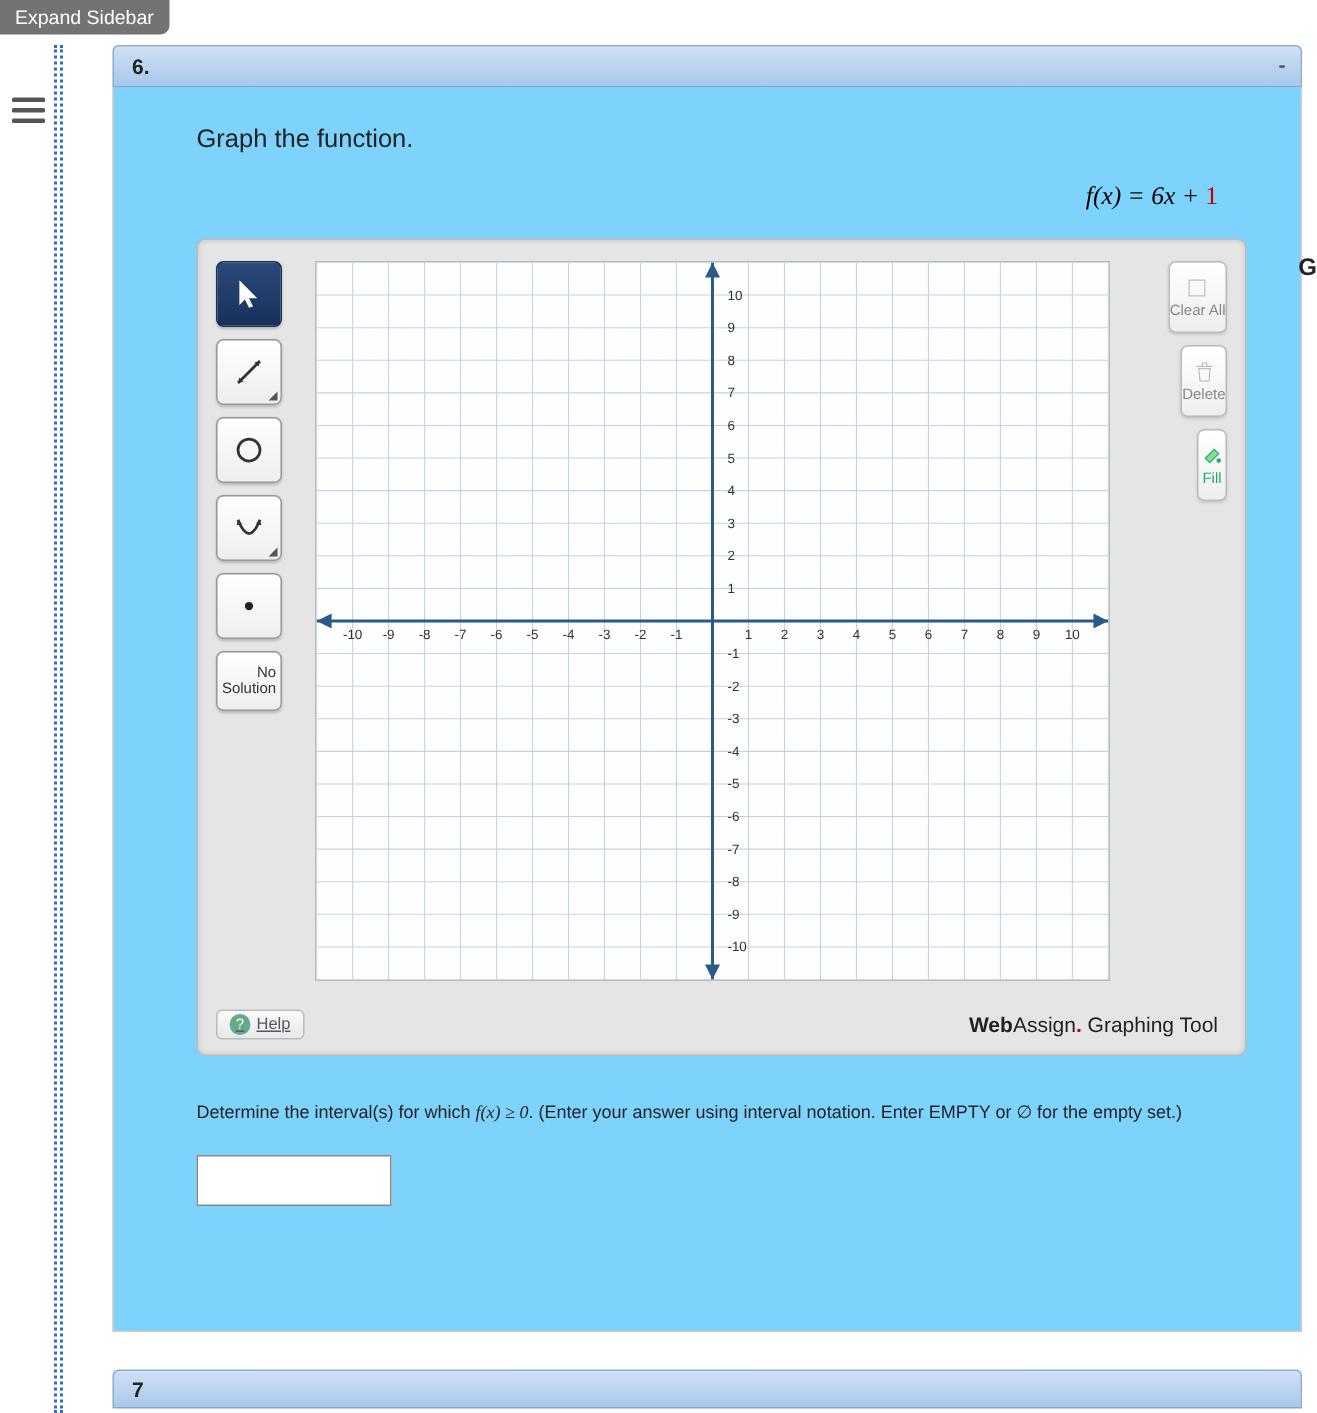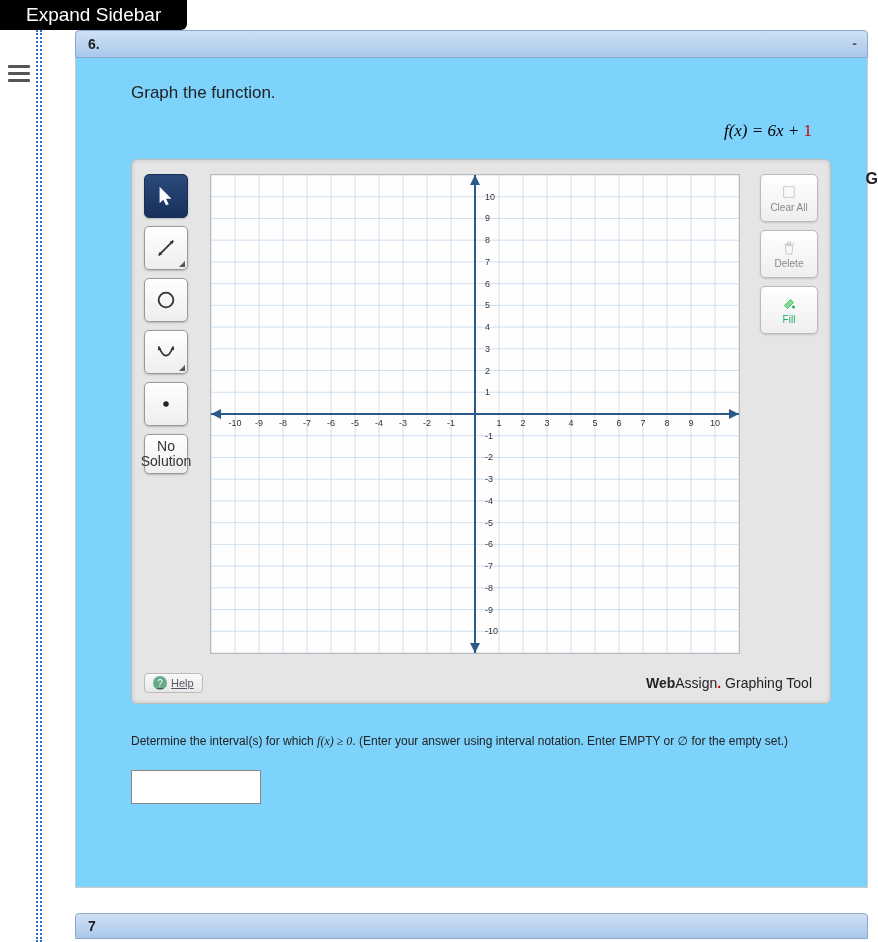--- a/index.html
+++ b/index.html
@@ -8,24 +8,24 @@
     font-size: 14px;
     width: 878px;
     height: 942px;
     background: #fff;
     overflow: hidden;
     position: relative;
   }
   .expand-sidebar {
     position: absolute;
     top: 0; left: 0;
-    background: #000000;
+    background: #737373;
     color: #fff;
-    font-size: 19px;
-    padding: 4px 26px;
+    font-size: 13px;
+    padding: 4px 10px;
     border-radius: 0 0 6px 0;
     z-index: 100;
     cursor: pointer;
   }
   .hamburger {
     position: absolute;
     left: 8px;
     top: 65px;
     width: 22px;
     height: 18px;
@@ -121,21 +121,21 @@
     justify-content: center;
     cursor: pointer;
     position: relative;
     box-shadow: 0 1px 2px rgba(0,0,0,.2);
   }
   .tool-btn.selected {
     background: linear-gradient(#2b4a7a,#17305a);
     color: #fff;
     border-color: #17305a;
   }
-  .tool-btn.tall { height: 40px; font-size:14px; line-height:1.1; text-align:center; flex-direction:column; padding:14px; color:#333;}
+  .tool-btn.tall { height: 40px; font-size:10px; line-height:1.1; text-align:right; flex-direction:column; padding:14px; color:#333;}
   .tool-btn .corner {
     position:absolute; right:2px; bottom:2px;
     width:0;height:0;border-left:6px solid transparent;
     border-bottom:6px solid #555;
   }
   .tool-btn svg { width:22px; height:22px; }
   .help-btn {
     position:absolute; left:12px; bottom:10px;
     background: linear-gradient(#fafafa,#e8e8e8);
     border:1px solid #bbb; border-radius:4px;
@@ -148,20 +148,21 @@
   }
   .help-btn .q { width:14px;height:14px;border-radius:50%;background:#6a8;color:#fff;display:flex;align-items:center;justify-content:center;font-size:10px;text-decoration:none;}
   .right-tools {
     position: absolute;
     right: 12px;
     top: 14px;
     width: 58px;
     display: flex;
     flex-direction: column;
     gap: 8px;
+    align-items: flex-end;
   }
   .rt-btn {
     height: 48px;
     background: linear-gradient(#fff,#eee);
     border:1px solid #bbb; border-radius:5px;
     display:flex;flex-direction:column;align-items:center;justify-content:center;
     font-size:10px; color:#888; cursor:pointer;
     box-shadow: 0 1px 2px rgba(0,0,0,.15);
   }
   .rt-btn.active { color:#2a6; }

